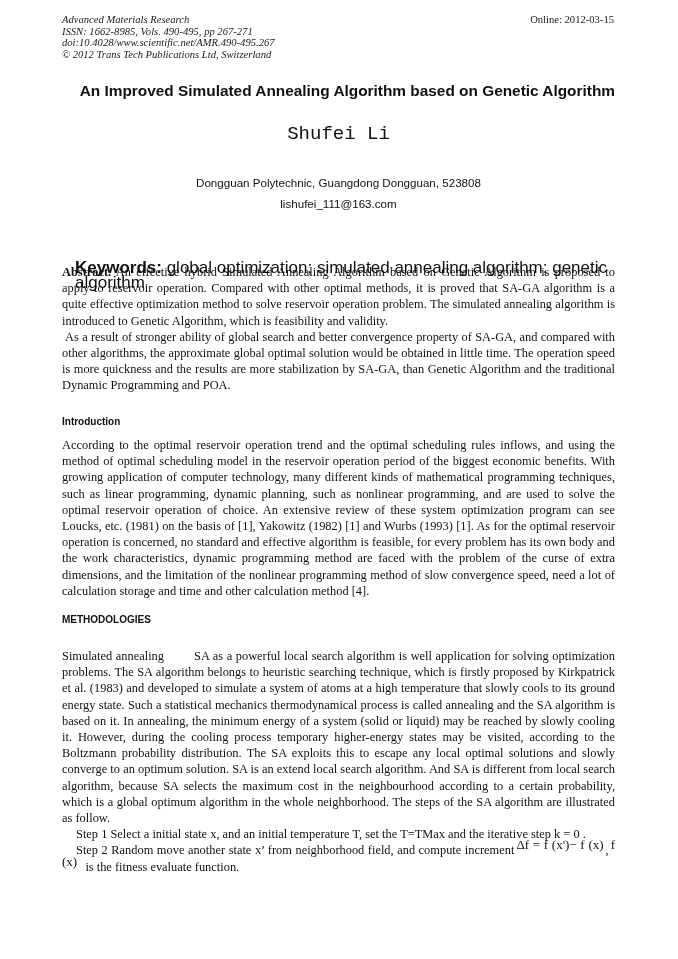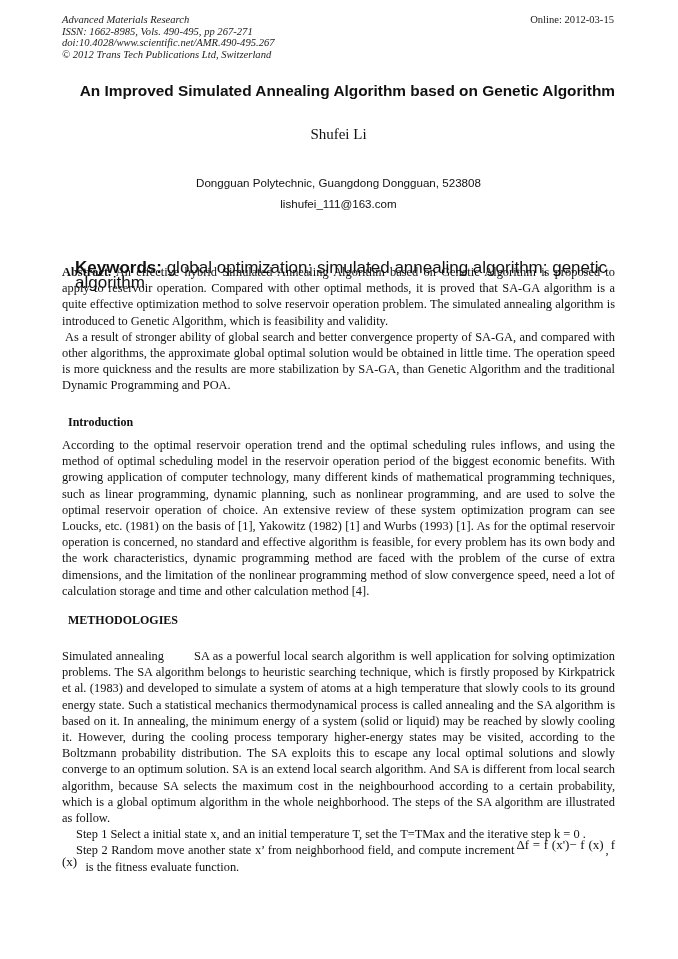--- a/index.html
+++ b/index.html
@@ -51,22 +51,22 @@
       font-size: 15.4px;
       line-height: 19.5px;
       color: #111;
     }
     .author {
       position: absolute;
       left: 62px;
       width: 553px;
       top: 125px;
       text-align: center;
-      font-family: Liberation Serif, serif;
-      font-size: 15px;
+      font-family: Liberation Mono, monospace;
+      font-size: 19px;
       line-height: 18px;
     }
     .affil {
       position: absolute;
       left: 62px;
       width: 553px;
       top: 172px;
       text-align: center;
       font-family: "Liberation Sans", sans-serif;
       font-size: 11.6px;
@@ -91,24 +91,24 @@
       line-height: 16.2px;
       text-align: justify;
     }
     .block p {
       margin: 0;
     }
     .abstract { top: 264px; }
     .abstract .indent1 { text-indent: 3px; }
     .section-head {
       position: absolute;
-      left: 68px;
-      font-family: Liberation Serif, serif;
+      left: 62px;
+      font-family: Liberation Sans, sans-serif;
       font-weight: bold;
-      font-size: 12px;
+      font-size: 10px;
       line-height: 16px;
     }
     .intro-head { top: 414px; }
     .intro { top: 437px; }
     .method-head { top: 612px; }
     .method { top: 635px; margin-top: 13px; }
     .step { text-indent: 14px; }
     .math {
       font-family: "Liberation Serif", serif;
       font-size: 13px;

